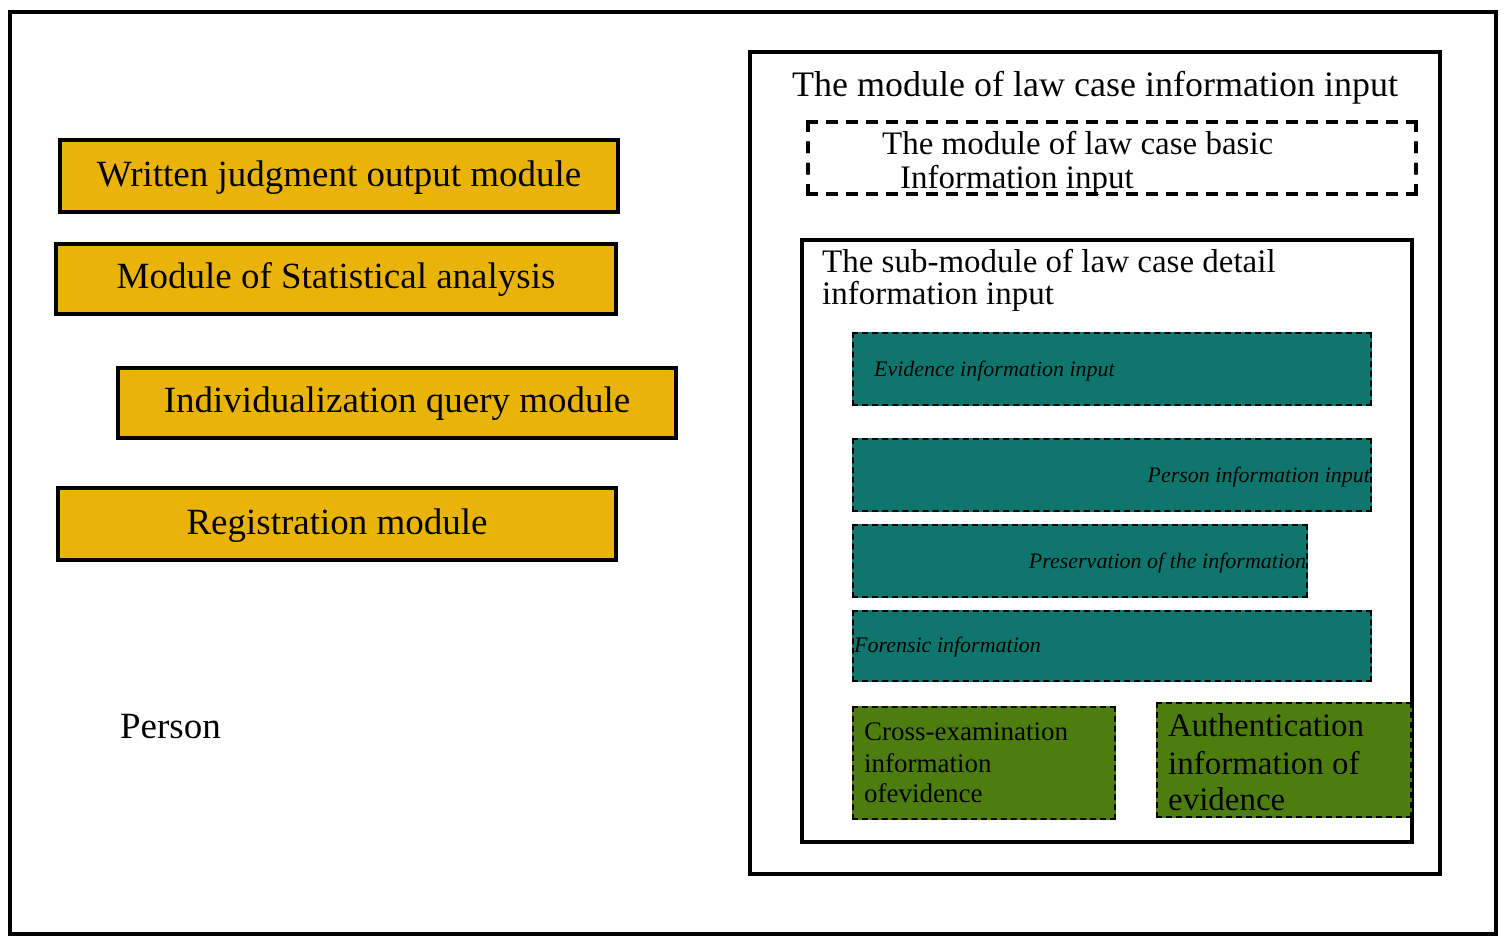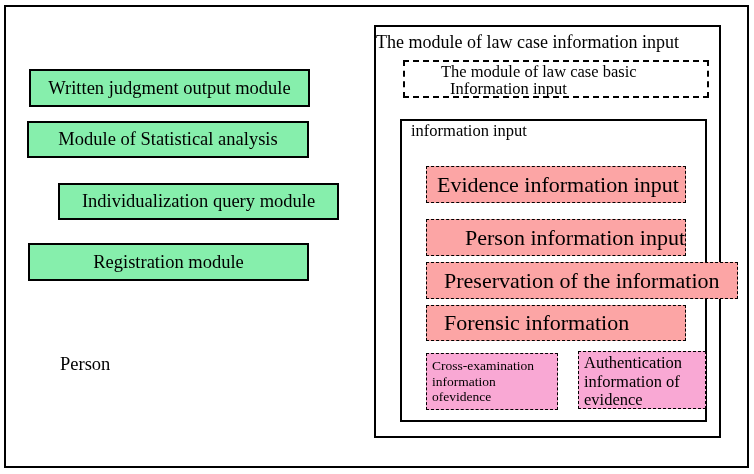--- a/index.html
+++ b/index.html
@@ -28,21 +28,21 @@
 
   
   .lbox {
     position: absolute;
     border: 2px solid #000000;
     display: flex;
     align-items: center;
     justify-content: center;
     font-size: 18.5px;
     white-space: nowrap;
-    background: #86efac;
+    background: #eab308;
   }
   .lbox-1 { left: 23px; top: 62px;  width: 281px; height: 38px; }
   .lbox-2 { left: 21px; top: 114px; width: 282px; height: 37px; }
   .lbox-3 { left: 20px; top: 176px; width: 281px; height: 37px; margin-left: 32px; }
   .lbox-4 { left: 22px; top: 236px; width: 281px; height: 38px; }
 
   .server-label {
     position: absolute;
     left: 54px; top: 347px;
     font-size: 18.5px;
@@ -53,20 +53,21 @@
     position: absolute;
     left: 368px; top: 18px;
     width: 347px; height: 413px;
     border: 2px solid #000000;
     background: #ffffff;
   }
   .rpanel-title {
     position: absolute;
     left: 0; top: 5px;
     width: 100%;
+    text-align: center;
     font-size: 18px;
     white-space: nowrap;
   }
 
   .basic-box {
     position: absolute;
     left: 27px; top: 33px;
     width: 306px; height: 38px;
     border: 2px dashed #000000;
     font-size: 16.5px;
@@ -88,33 +89,34 @@
     font-size: 16.5px;
     line-height: 16px;
     white-space: nowrap;
   }
 
   .ibox {
     position: absolute;
     border: 1.5px dashed #000000;
     display: flex;
     align-items: center;
-    font-size: 22px;
+    font-size: 11px;
     white-space: nowrap;
-    background: #fca5a5;
+    background: #0f766e;
+    font-style: italic;
   }
   .ibox-evidence     { left: 24px; top: 45px;  width: 260px; height: 37px; padding-left: 10px; }
   .ibox-person       { left: 24px; top: 98px;  width: 260px; height: 37px; padding-left: 5px; justify-content: flex-end;  }
-  .ibox-preservation { left: 24px; top: 141px; width: 312px; height: 37px; padding-left: 17px; }
-  .ibox-forensic     { left: 24px; top: 184px; width: 260px; height: 36px; padding-left: 17px; }
+  .ibox-preservation { left: 24px; top: 141px; width: 228px; height: 37px; padding-left: 17px; justify-content: flex-end; }
+  .ibox-forensic     { left: 24px; top: 184px; width: 260px; height: 36px; padding-left: 0; }
 
   .ibox-multiline {
     position: absolute;
     border: 1.5px dashed #000000;
-    background: #f9a8d4;
+    background: #4d7c0f;
   }
   .ibox-cross {
     left: 24px; top: 232px;
     width: 132px; height: 57px;
     font-size: 13.5px;
     line-height: 15.5px;
     padding: 4px 0 0 5px;
   }
   .ibox-auth {
     left: 176px; top: 230px;
@@ -148,20 +150,21 @@
     <div class="rpanel">
       <div class="rpanel-title">The module of law case information input</div>
 
       <div class="basic-box">
         <div class="basic-line-1">The module of law case basic</div>
         <div class="basic-line-2">Information input</div>
       </div>
 
       <div class="submod-box">
         <div class="submod-title">
+          <div>The sub-module of law case detail</div>
           <div>information input</div>
         </div>
 
         <div class="ibox ibox-evidence">
           <span>Evidence information input</span>
         </div>
         <div class="ibox ibox-person">
           <span>Person information input</span>
         </div>
         <div class="ibox ibox-preservation">

